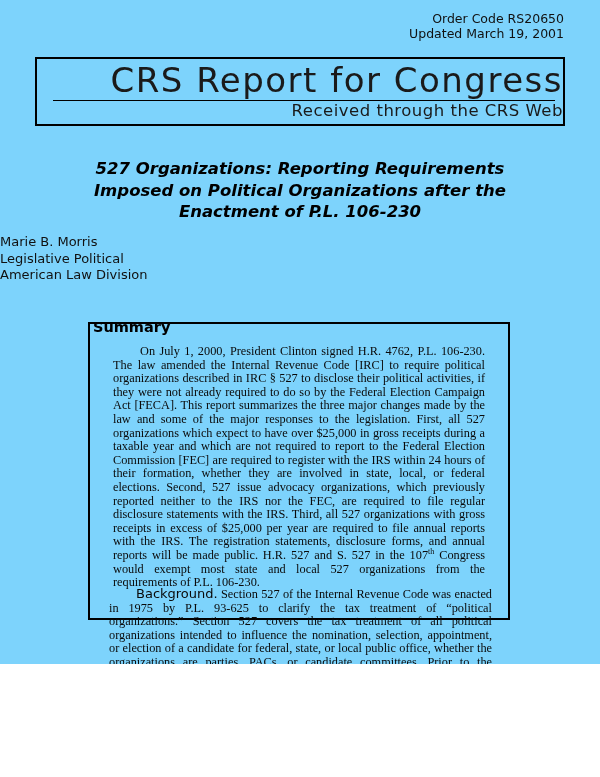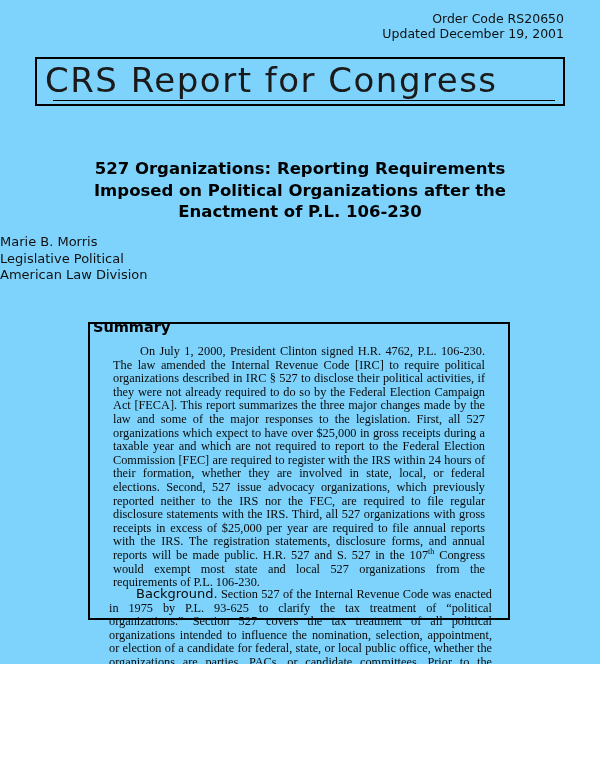--- a/index.html
+++ b/index.html
@@ -30,21 +30,21 @@
   }
 
   
   .masthead {
     position: absolute;
     top: 57px;
     left: 35px;
     width: 530px;
     box-sizing: border-box;
     border: 2px solid #000;
-    text-align: left;
+    text-align: right;
     padding: 1px 0 3px 8px;
   }
   .masthead-title {
     font-family: "DejaVu Sans", sans-serif;
     font-weight: 400;
     font-size: 34px;
     line-height: 40px;
     letter-spacing: 1.5px;
     margin: 0;
     color: #1a1a1a;
@@ -69,20 +69,21 @@
     top: 158px;
     left: 50px;
     width: 500px;
     text-align: center;
     font-family: "DejaVu Sans", sans-serif;
     font-weight: bold;
     font-size: 16.5px;
     line-height: 21.5px;
     white-space: pre-line;
     color: #000;
+    font-style: italic;
   }
 
   
   .author-block {
     position: absolute;
     top: 234px;
     left: 0;
     width: 600px;
     text-align: left;
     font-family: "DejaVu Sans", sans-serif;
@@ -160,26 +161,27 @@
     color: #000;
   }
 </style>
 </head>
 <body>
 
 <div class="page">
 
   <div class="order-block">
     <div>Order Code RS20650</div>
-    <div>Updated December 19, 2001</div>
+    <div>Updated March 19, 2001</div>
   </div>
 
   <div class="masthead">
     <div class="masthead-title">CRS Report for Congress</div>
     <hr class="masthead-rule">
+    <div class="masthead-subtitle">Received through the CRS Web</div>
   </div>
 
   <div class="report-title">527 Organizations: Reporting Requirements
 Imposed on Political Organizations after the
 Enactment of P.L. 106-230</div>
 
   <div class="author-block">
     <div>Marie B. Morris</div>
     <div>Legislative Political</div>
     <div>American Law Division</div>

